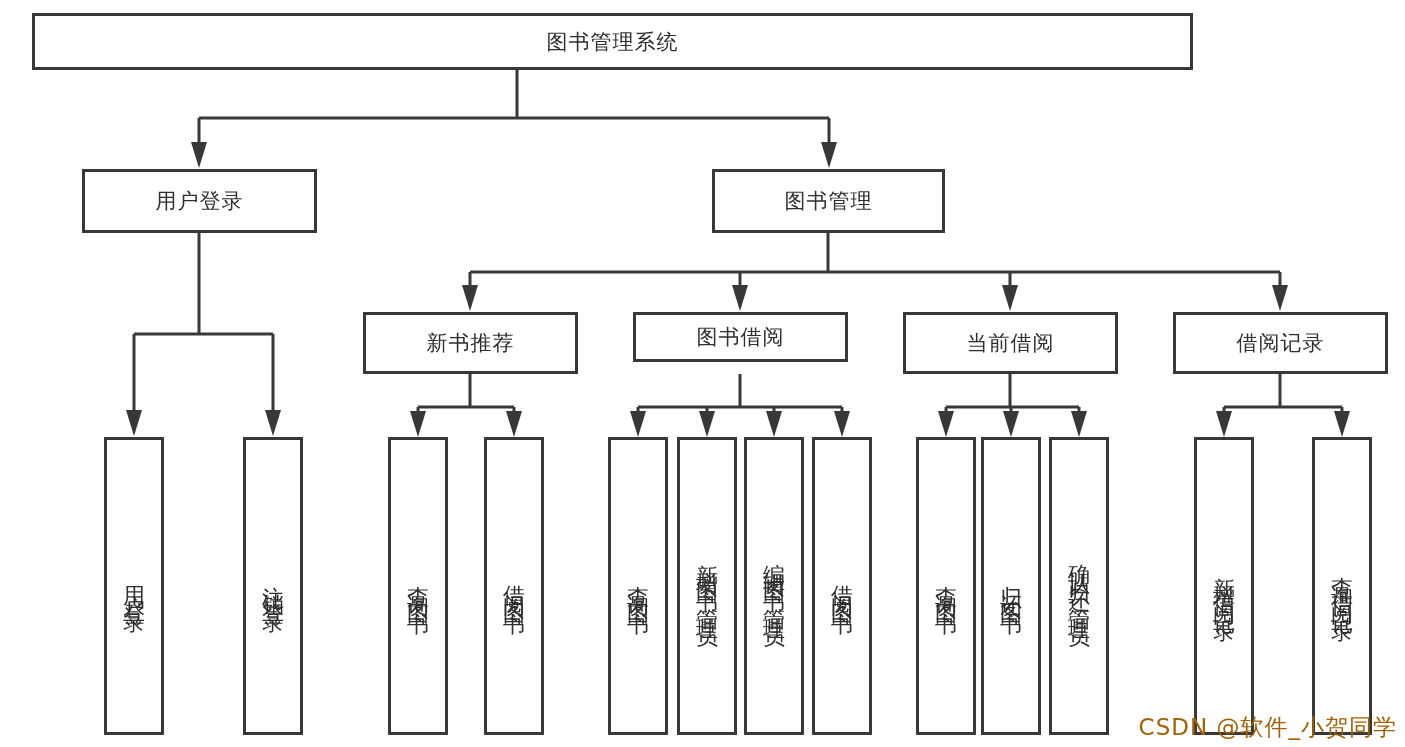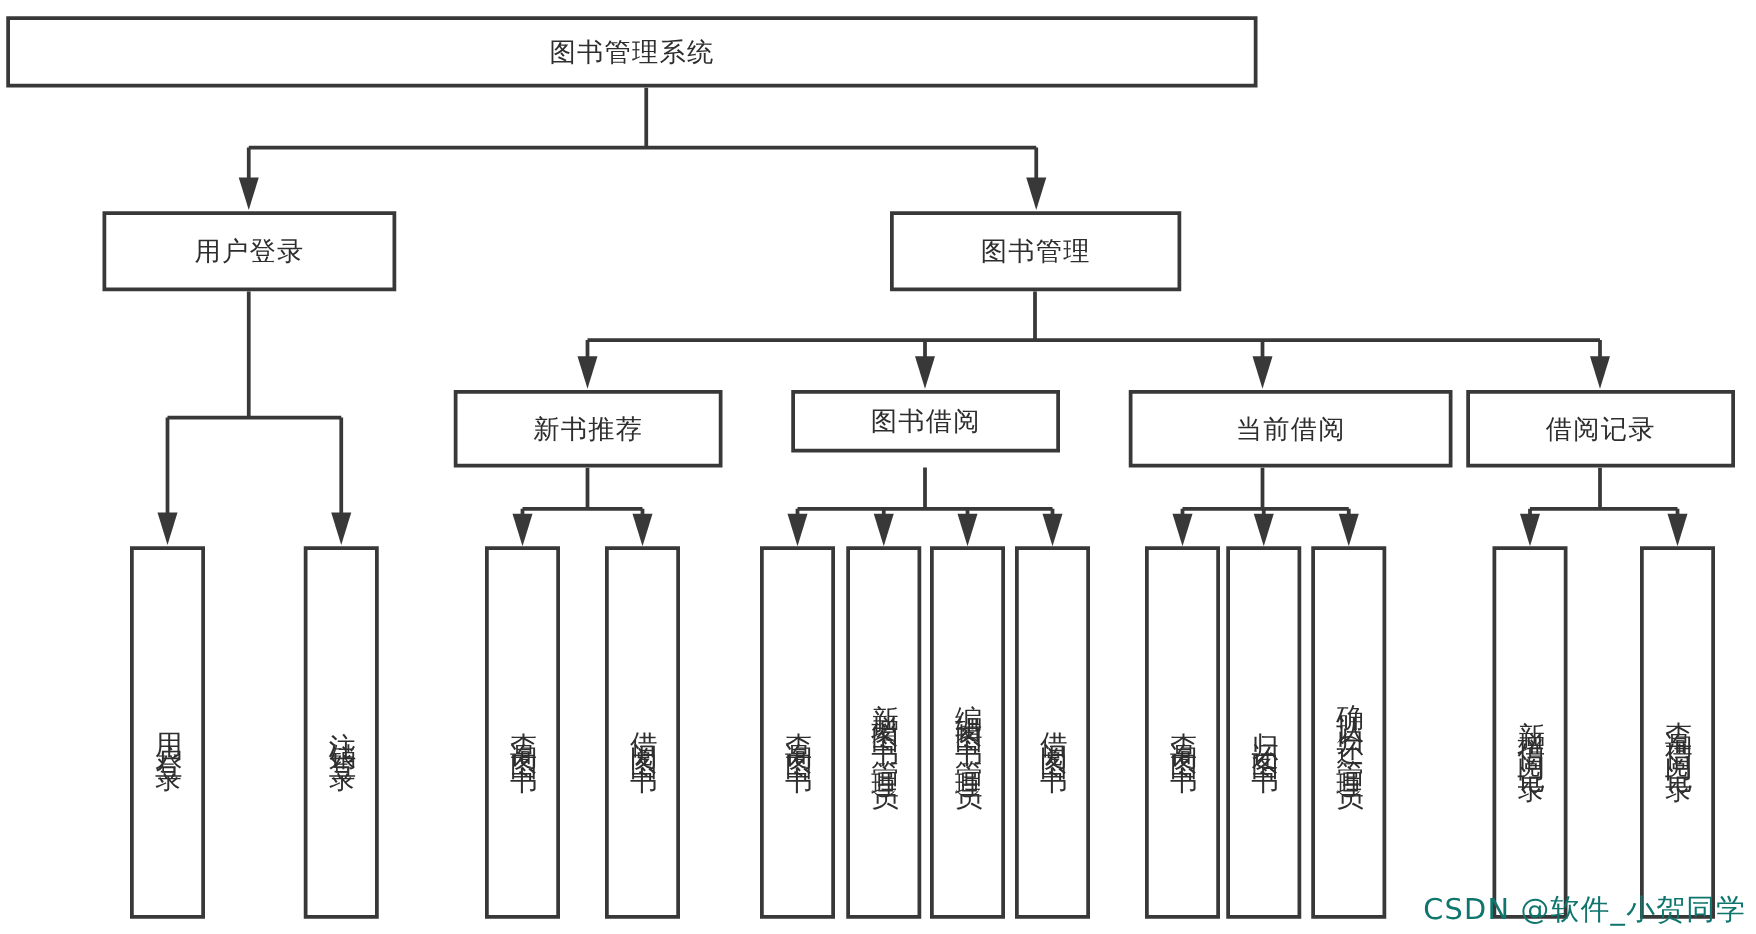--- a/index.html
+++ b/index.html
@@ -35,21 +35,21 @@
     text-orientation:mixed;
     font-size:22px;
     letter-spacing:9px;
     line-height:1;
     white-space:nowrap;
   }
   .watermark{
     position:absolute;
     right:8px;top:712px;
     font-size:23px;
-    color:#0f766e;
+    color:#a16207;
     letter-spacing:1px;
     white-space:nowrap;
   }
 </style>
 </head>
 <body>
 
 <div class="canvas">
 
   <svg class="wires" width="1405" height="747" viewBox="0 0 1405 747">
@@ -78,38 +78,38 @@
       <polygon points="766,411 782,411 774,437"></polygon>
       <polygon points="834,411 850,411 842,437"></polygon>
       <polygon points="938,411 954,411 946,437"></polygon>
       <polygon points="1003,411 1019,411 1011,437"></polygon>
       <polygon points="1071,411 1087,411 1079,437"></polygon>
       <polygon points="1216,411 1232,411 1224,437"></polygon>
       <polygon points="1334,411 1350,411 1342,437"></polygon>
     </g>
   </svg>
 
-  <div class="box" style="left:5px;top:13px;width:1001px;height:57px">
+  <div class="box" style="left:32px;top:13px;width:1161px;height:57px">
     <span>图书管理系统</span>
   </div>
 
   <div class="box" style="left:82px;top:169px;width:235px;height:64px">
     <span>用户登录</span>
   </div>
   <div class="box" style="left:712px;top:169px;width:233px;height:64px">
     <span>图书管理</span>
   </div>
 
   <div class="box" style="left:363px;top:312px;width:215px;height:62px">
     <span>新书推荐</span>
   </div>
   <div class="box" style="left:633px;top:312px;width:215px;height:50px">
     <span>图书借阅</span>
   </div>
-  <div class="box" style="left:903px;top:312px;width:259px;height:62px">
+  <div class="box" style="left:903px;top:312px;width:215px;height:62px">
     <span>当前借阅</span>
   </div>
   <div class="box" style="left:1173px;top:312px;width:215px;height:62px">
     <span>借阅记录</span>
   </div>
 
   <div class="vbox" style="left:104px">
     <span class="vlabel">用户登录</span>
   </div>
   <div class="vbox" style="left:243px">

